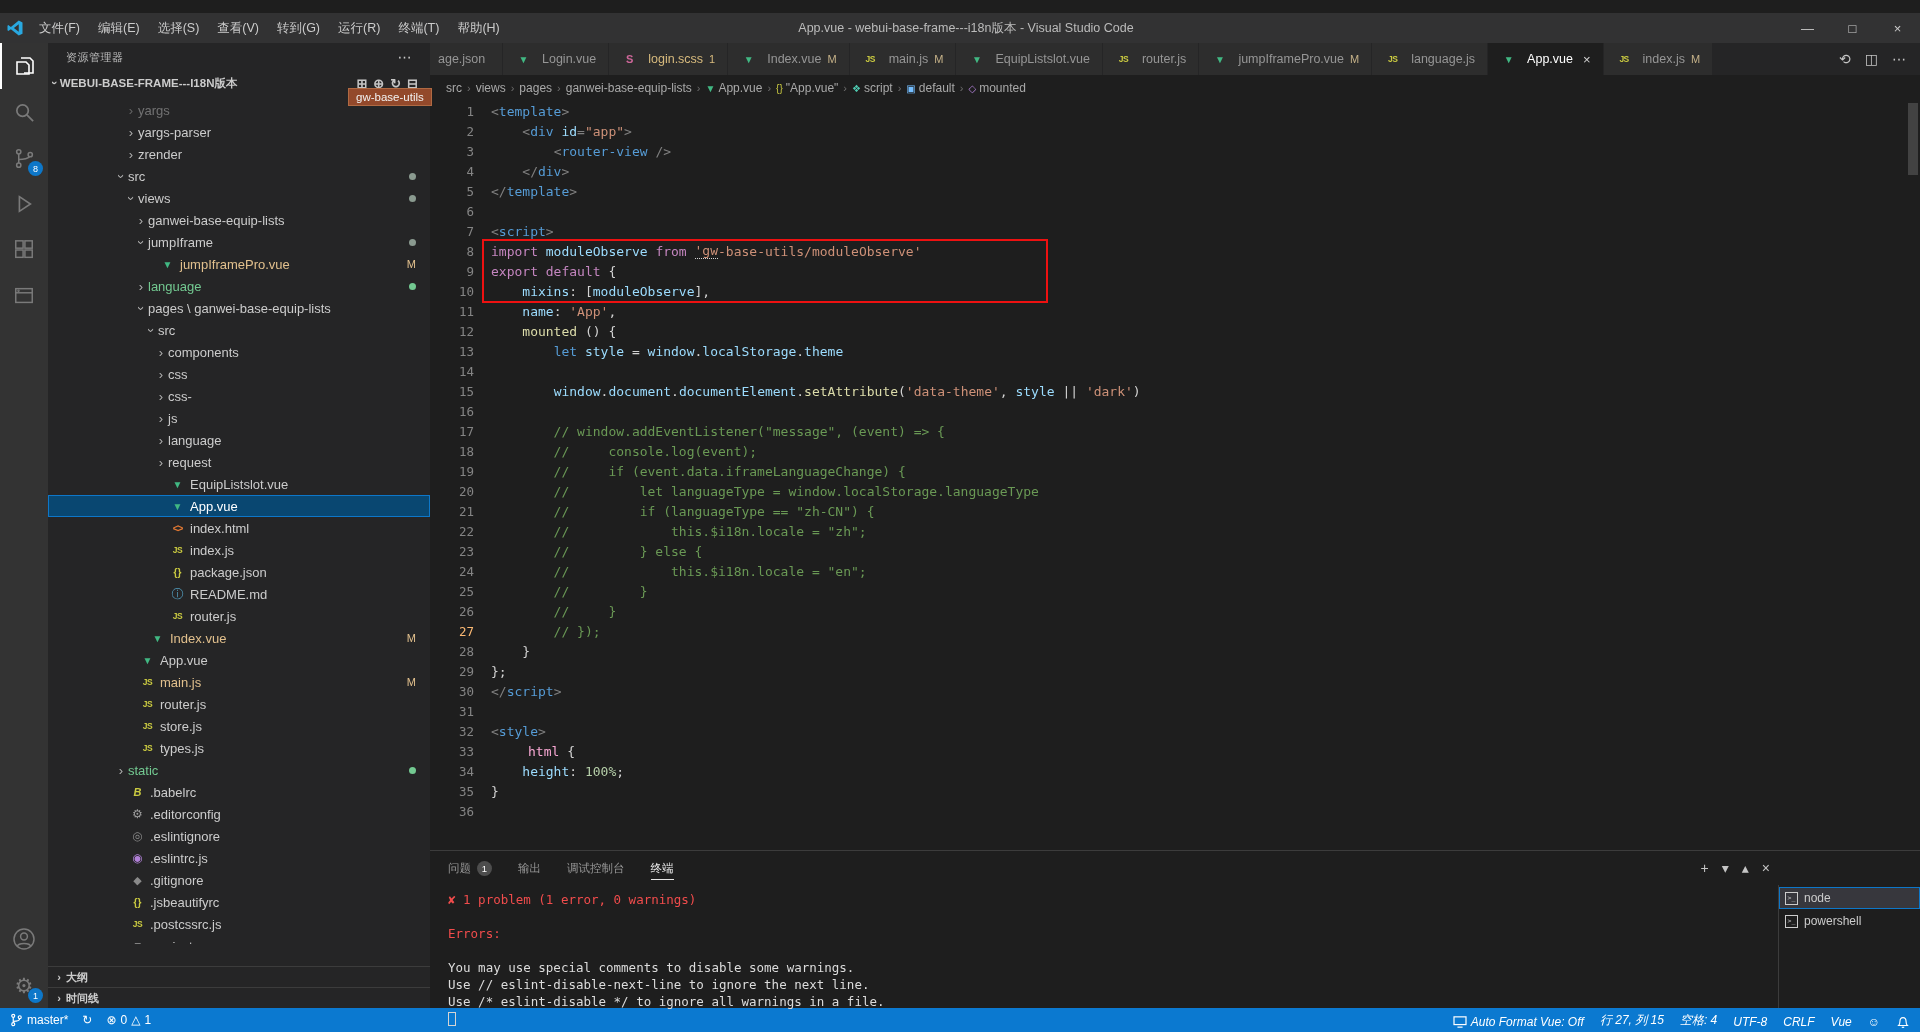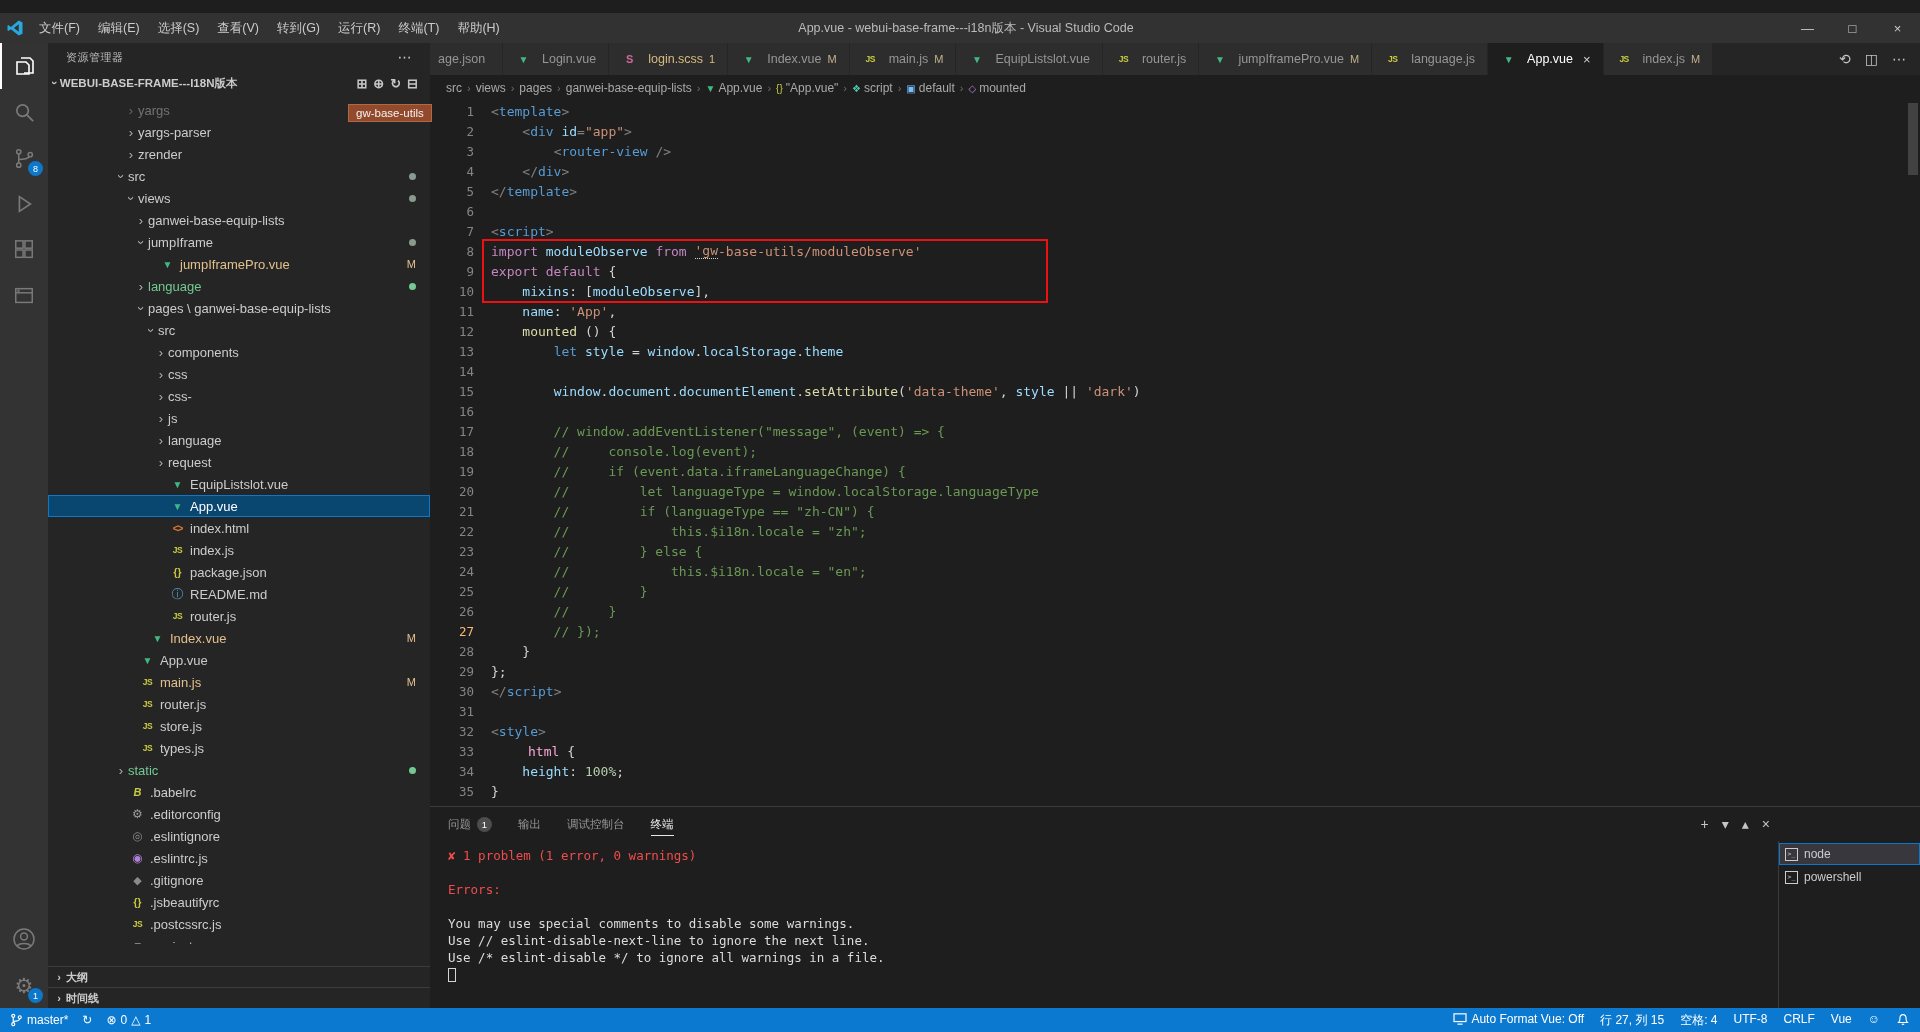--- a/index.html
+++ b/index.html
@@ -69,21 +69,21 @@
   .i-info { color:#519aba; font-size:12px; }
   .i-gear { color:#9d9d9d; font-size:12px; }
   .i-circle { color:#8a8a8a; font-size:12px; }
   .i-circlep { color:#b180d7; font-size:12px; }
   .i-babel { color:#cbcb41; font-weight:bold; font-style:italic; font-size:11px; }
   .i-git { color:#8a8a8a; font-size:11px; }
   .i-list { color:#9d9d9d; font-size:12px; }
   .i-sass { color:#cd6799; font-weight:bold; font-size:11px; }
 
   
-  .import-tooltip { position:absolute; left:348px; top:104px; z-index:40; background:#93492b;
+  .import-tooltip { position:absolute; left:348px; top:88px; z-index:40; background:#93492b;
     border:1px solid #b06a43; color:#f2f2f2; font-size:11.5px; padding:2px 7px; }
 
   
   .editorcol { flex:1; display:flex; flex-direction:column; min-width:0; background:#1e1e1e; }
   .tabbar { height:32px; background:#252526; display:flex; flex:none; align-items:stretch; }
   .tab { display:flex; align-items:center; gap:6px; padding:0 12px; background:#2d2d2d;
     border-right:1px solid #252526; color:#969696; font-size:12.5px; white-space:nowrap; }
   .tab.active { background:#1e1e1e; color:#ffffff; }
   .tab.partial { width:73px; overflow:hidden; padding:0 8px; }
   .tab .mod { color:#c5b188; font-size:11px; }
@@ -106,21 +106,21 @@
   .tok-p { color:#808080; } .tok-d { color:#d4d4d4; } .tok-k { color:#c586c0; }
   .tok-t { color:#569cd6; } .tok-a { color:#9cdcfe; } .tok-s { color:#ce9178; }
   .tok-f { color:#dcdcaa; } .tok-c { color:#6a9955; } .tok-n { color:#b5cea8; }
   .tok-g { color:#f9a8d4;margin-left:37px; }
   .tok-sq { border-bottom:1px dotted #d4d4d4; }
   .annotation-box { position:absolute; border:2px solid #ee1111; left:52px; width:566px;
     top:138px; height:64px; z-index:30; pointer-events:none; }
   .scrollbar-thumb { position:absolute; right:2px; top:2px; width:10px; height:72px; background:#424242; }
 
   
-  .panel { height:202px; border-top:1px solid #3c3c3c; flex:none; display:flex; flex-direction:column;
+  .panel { height:158px; border-top:1px solid #3c3c3c; flex:none; display:flex; flex-direction:column;
     position:relative; background:#1e1e1e; }
   .panel-header { height:34px; display:flex; align-items:center; padding-left:18px; flex:none; }
   .ptab { margin-right:26px; font-size:11.5px; color:#969696; text-transform:uppercase; position:relative;
     display:flex; align-items:center; gap:6px; height:100%; }
   .ptab.active { color:#e7e7e7; }
   .ptab.active::after { content:""; position:absolute; bottom:5px; left:0; right:0; height:1.5px;
     background:#e7e7e7; }
   .pbadge { background:#4d4d4d; color:#fff; border-radius:8px; min-width:15px; height:15px; font-size:9.5px;
     display:flex; align-items:center; justify-content:center; padding:0 3px; }
   .panel-actions { margin-left:auto; display:flex; gap:13px; padding-right:150px; color:#c5c5c5;
@@ -139,21 +139,21 @@
   .term-row { height:22px; display:flex; align-items:center; gap:6px; padding-left:6px; font-size:12px;
     color:#cccccc; margin:0 0 1px 0; }
   .term-row.selected { background:#37373d; outline:1px solid #0d77c9; outline-offset:-1px; }
   .term-ico { width:13px; height:13px; border:1px solid #cccccc; font-size:6.5px; display:flex;
     align-items:center; justify-content:center; font-family:"DejaVu Sans Mono", monospace; flex:none; }
 
   
   .statusbar { height:24px; background:#0b79d0; color:#ffffff; display:flex; align-items:center;
     font-size:12px; padding:0 10px; flex:none; }
   .sb-item { display:flex; align-items:center; gap:4px; margin-right:14px; }
-  .sb-right { margin-left:auto; display:flex; align-items:flex-start; }
+  .sb-right { margin-left:auto; display:flex; align-items:flex-end;font-style:italic; }
   .sb-right .sb-item { margin-right:0; margin-left:16px; }
   svg.mini { display:block; }
 </style>
 </head>
 <body>
 
 <div id="app">
 
   <div class="titlebar">
     <div class="vslogo">

